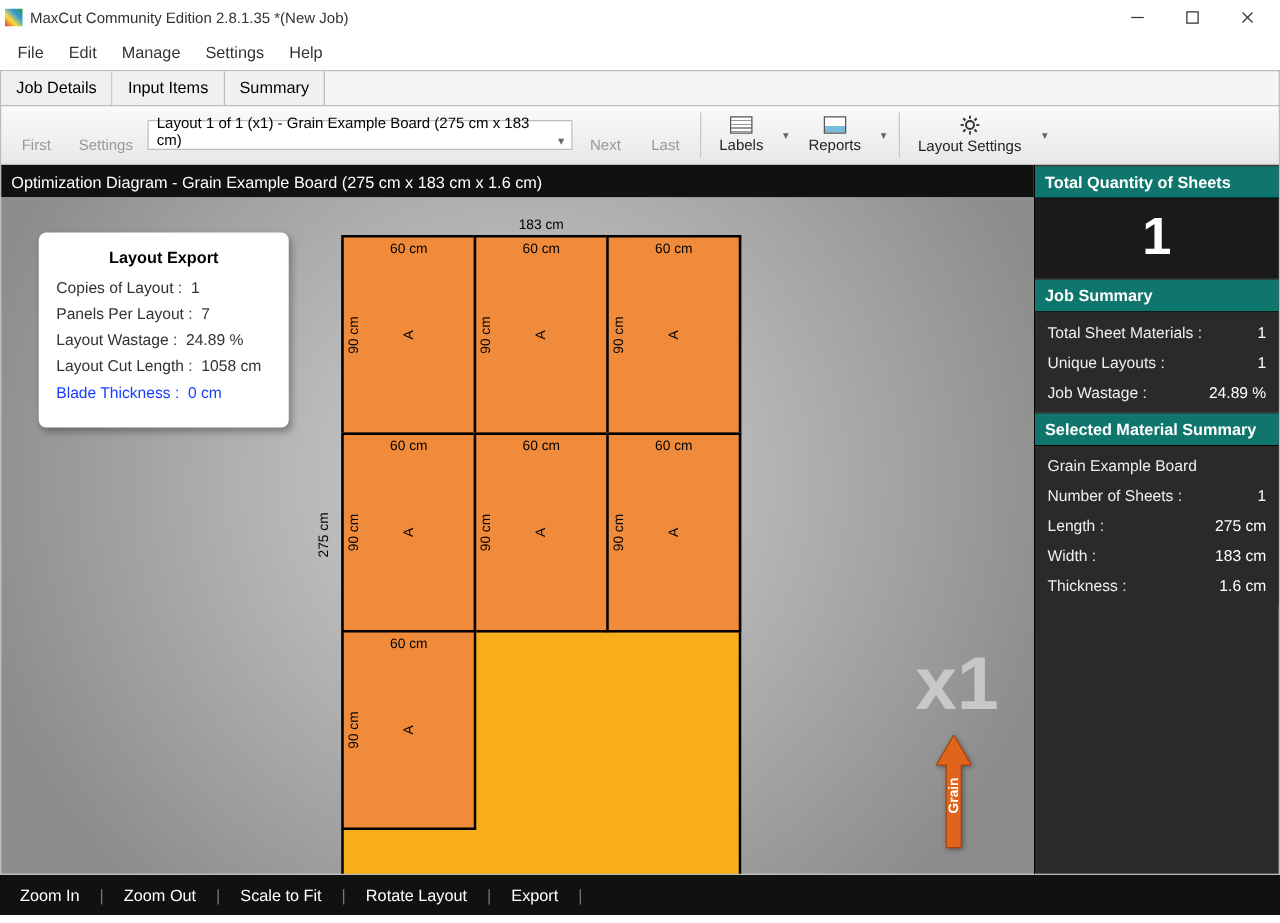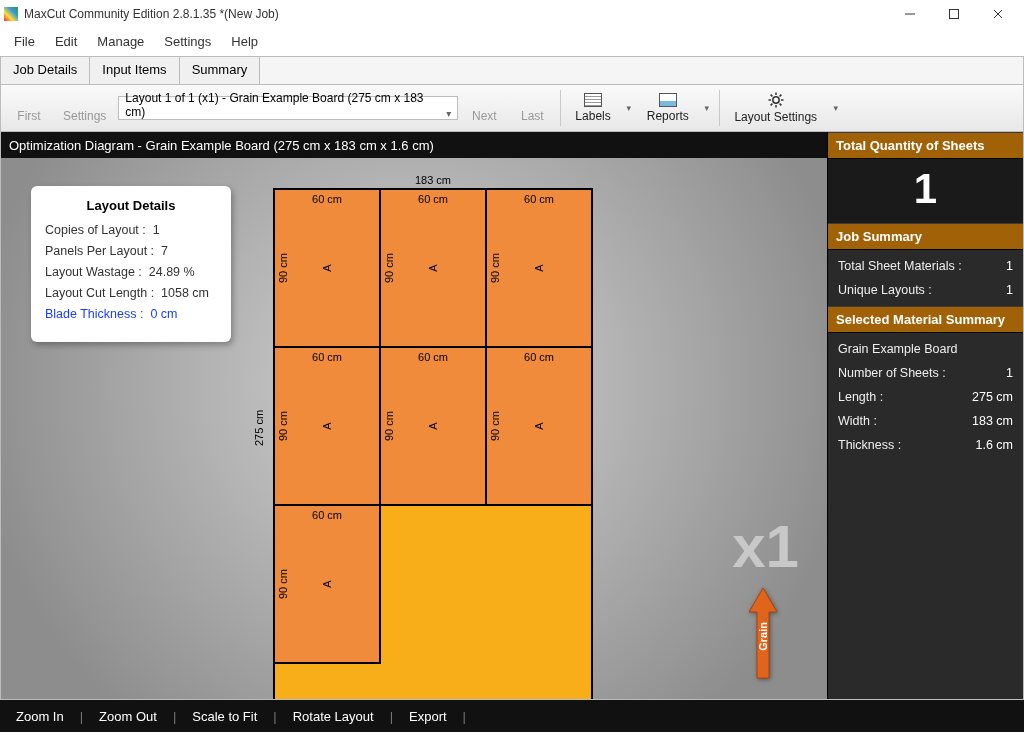--- a/index.html
+++ b/index.html
@@ -45,21 +45,21 @@
 
 .dim-top { position:absolute; left:272px; top:16px; width:320px; text-align:center; font-size:11px; }
 .dim-left { position:absolute; left:252px; top:30px; height:480px; display:flex; align-items:center; justify-content:center; writing-mode: vertical-rl; transform: rotate(180deg); font-size:11px; }
 
 .xmul { position:absolute; right:28px; top:354px; font-size:60px; font-weight:700; color:#c8c8c8; }
 .grainarrow { position:absolute; right:50px; top:430px; width:28px; height:96px; display:flex; align-items:center; justify-content:center; }
 .grainarrow svg { filter: drop-shadow(1px 1px 2px rgba(0,0,0,.4)); }
 .grainarrow span { position:absolute; writing-mode: vertical-rl; transform: rotate(180deg); color:#fff; font-size:11px; font-weight:600; }
 
 .sidebar { width: 196px; background: #2a2a2a; color:#fff; display:flex; flex-direction:column; overflow:hidden; border-left:1px solid #000; }
-.side-hdr { background: #a16207; padding: 5px 8px; font-size: 13px; font-weight: 600; border-top:1px solid #3a3a3a; border-bottom:1px solid #000; }
+.side-hdr { background: #0f766e; padding: 5px 8px; font-size: 13px; font-weight: 600; border-top:1px solid #3a3a3a; border-bottom:1px solid #000; }
 .side-big { background: #1a1a1a; text-align:center; padding: 6px 0 10px; }
 .side-big span { font-size: 42px; font-weight:700; color:#fff; }
 .side-body { background: #2a2a2a; padding: 4px 0; }
 .srow { display:flex; padding: 5px 10px; font-size: 12.5px; color:#eee;gap:12px; }
 .srow .lab { flex: 1; }
 .srow .val { color:#fff; }
 
 .footbar { height: 32px; background: #111; color:#fff; display:flex; align-items:center; padding: 0 16px; gap: 16px; font-size: 13px; }
 .footbar .fsep { color:#777; }
 .footbar .fbtn { color:#fff; }
@@ -155,21 +155,21 @@
   </div>
   <div class="tdrop">▾</div>
 </div>
 
 <div class="workrow">
   <div class="diagramwrap">
     <div class="diaghdr">Optimization Diagram - Grain Example Board (275 cm x 183 cm x 1.6 cm)</div>
     <div class="canvas">
 
       <div class="details">
-        <h3>Layout Details</h3>
+        <h3>Layout Export</h3>
         <div class="drow"><span>Copies of Layout :</span>&nbsp;&nbsp;<span>1</span></div>
         <div class="drow"><span>Panels Per Layout :</span>&nbsp;&nbsp;<span>7</span></div>
         <div class="drow"><span>Layout Wastage :</span>&nbsp;&nbsp;<span>24.89 %</span></div>
         <div class="drow"><span>Layout Cut Length :</span>&nbsp;&nbsp;<span>1058 cm</span></div>
         <div class="drow blue"><span>Blade Thickness :</span>&nbsp;&nbsp;<span>0 cm</span></div>
       </div>
 
       <div class="dim-top">183 cm</div>
       <div class="dim-left">275 cm</div>
 
@@ -232,20 +232,24 @@
     <div class="side-hdr">Job Summary</div>
     <div class="side-body">
       <div class="srow">
           <span class="lab">Total Sheet Materials :</span>
           <span class="val">1</span>
         </div>
       <div class="srow">
           <span class="lab">Unique Layouts :</span>
           <span class="val">1</span>
         </div>
+      <div class="srow">
+          <span class="lab">Job Wastage :</span>
+          <span class="val">24.89 %</span>
+        </div>
     </div>
 
     <div class="side-hdr">Selected Material Summary</div>
     <div class="side-body">
       <div class="srow">
           <span class="lab">Grain Example Board</span>
         </div>
       <div class="srow">
           <span class="lab">Number of Sheets :</span>
           <span class="val">1</span>

